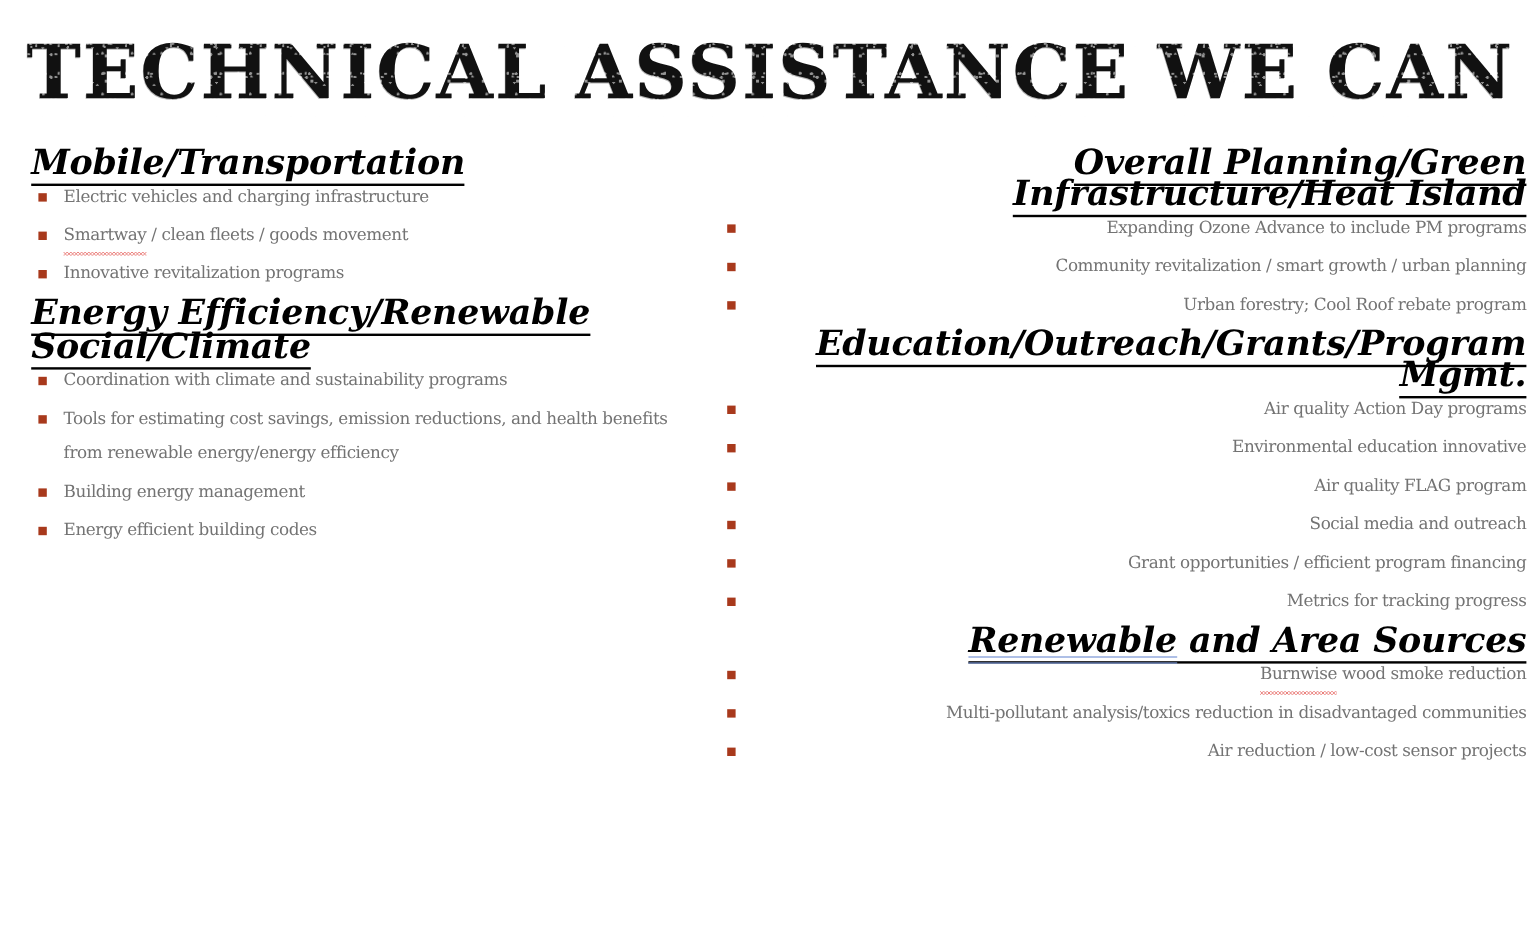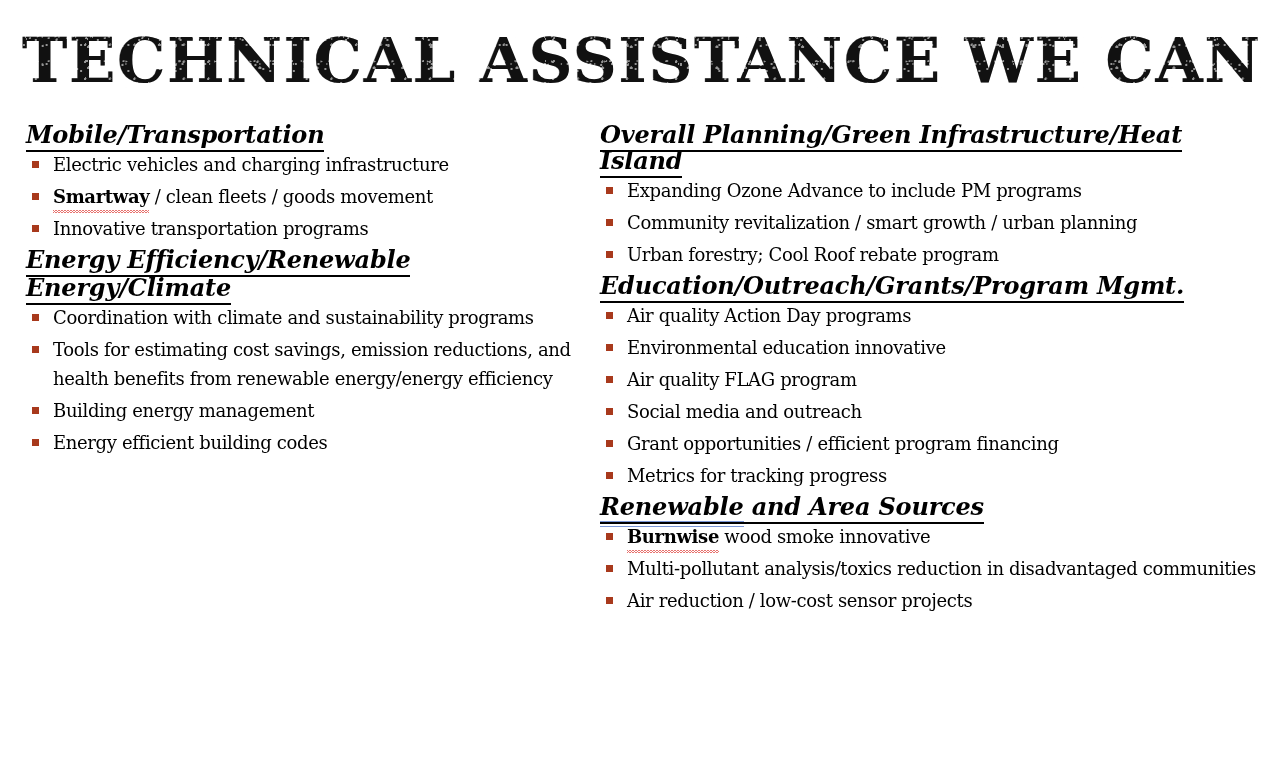--- a/index.html
+++ b/index.html
@@ -64,28 +64,28 @@
     mix-blend-mode: screen;
     opacity: 0.55;
   }
 
   
   .column {
     position: absolute;
     top: 122px;
   }
   #left-column  { left: 26px;  width: 566px; }
-  #right-column { left: 600px; width: 672px; }
+  #right-column { left: 600px; width: 672px; text-align: right; }
 
   
   .section-heading {
     font-family: "DejaVu Serif", serif;
     font-weight: bold;
     font-style: italic;
-    font-size: 24px;
+    font-size: 29px;
     line-height: 26px;
     letter-spacing: -0.2px;
     color: #000;
     margin: 0 0 2px 0;
     padding: 0;
     display: block;
   }
   .section-heading .u {
     display: inline;
     border-bottom: 2px solid #000;
@@ -111,40 +111,39 @@
   ul.bullets {
     list-style: none;
     margin: 0 0 4px 0;
     padding: 0;
   }
   ul.bullets > li {
     position: relative;
     padding-left: 27px;
     margin: 0 0 3px 0;
     font-family: "DejaVu Serif", serif;
-    font-size: 18px;
+    font-size: 14px;
     line-height: 29px;
-    color: #000000;
+    color: #737373;
     letter-spacing: -0.35px;
   }
   ul.bullets > li .sq-bullet {
     position: absolute;
     left: 6px;
     top: 11px;
     width: 7px;
     height: 7px;
     background: #A8391C;
     display: block;
   }
 
   
   .spell {
     position: relative;
     display: inline-block;
-    font-weight: bold;
   }
   .spell::after {
     content: "";
     position: absolute;
     left: 0;
     right: 0;
     bottom: -2px;
     height: 3px;
     background-image:
       linear-gradient(45deg, transparent 45%, #e8736f 45%, #e8736f 55%, transparent 55%),
@@ -166,28 +165,28 @@
   <div class="section-block">
     <div class="section-heading"><span class="u">Mobile/Transportation</span></div>
     <ul class="bullets">
       <li>
         <span class="sq-bullet"></span><span>Electric vehicles and charging infrastructure</span>
       </li>
       <li>
         <span class="sq-bullet"></span><span class="spell">Smartway</span><span> / clean fleets / goods movement</span>
       </li>
       <li>
-        <span class="sq-bullet"></span><span>Innovative transportation programs</span>
+        <span class="sq-bullet"></span><span>Innovative revitalization programs</span>
       </li>
     </ul>
   </div>
 
   <div class="section-block">
     <div class="section-heading"><span class="u">Energy Efficiency/Renewable</span></div>
-    <div class="section-heading"><span class="u">Energy/Climate</span></div>
+    <div class="section-heading"><span class="u">Social/Climate</span></div>
     <ul class="bullets">
       <li>
         <span class="sq-bullet"></span><span>Coordination with climate and sustainability programs</span>
       </li>
       <li>
         <span class="sq-bullet"></span><span>Tools for estimating cost savings, emission reductions, and health benefits from renewable energy/energy efficiency</span>
       </li>
       <li>
         <span class="sq-bullet"></span><span>Building energy management</span>
       </li>
@@ -237,21 +236,21 @@
       <li>
         <span class="sq-bullet"></span><span>Metrics for tracking progress</span>
       </li>
     </ul>
   </div>
 
   <div class="section-block">
     <div class="section-heading"><span class="u"><span class="grammar">Renewable</span><span> and Area Sources</span></span></div>
     <ul class="bullets">
       <li>
-        <span class="sq-bullet"></span><span class="spell">Burnwise</span><span> wood smoke innovative</span>
+        <span class="sq-bullet"></span><span class="spell">Burnwise</span><span> wood smoke reduction</span>
       </li>
       <li>
         <span class="sq-bullet"></span><span>Multi-pollutant analysis/toxics reduction in disadvantaged communities</span>
       </li>
       <li>
         <span class="sq-bullet"></span><span>Air reduction / low-cost sensor projects</span>
       </li>
     </ul>
   </div>
 

